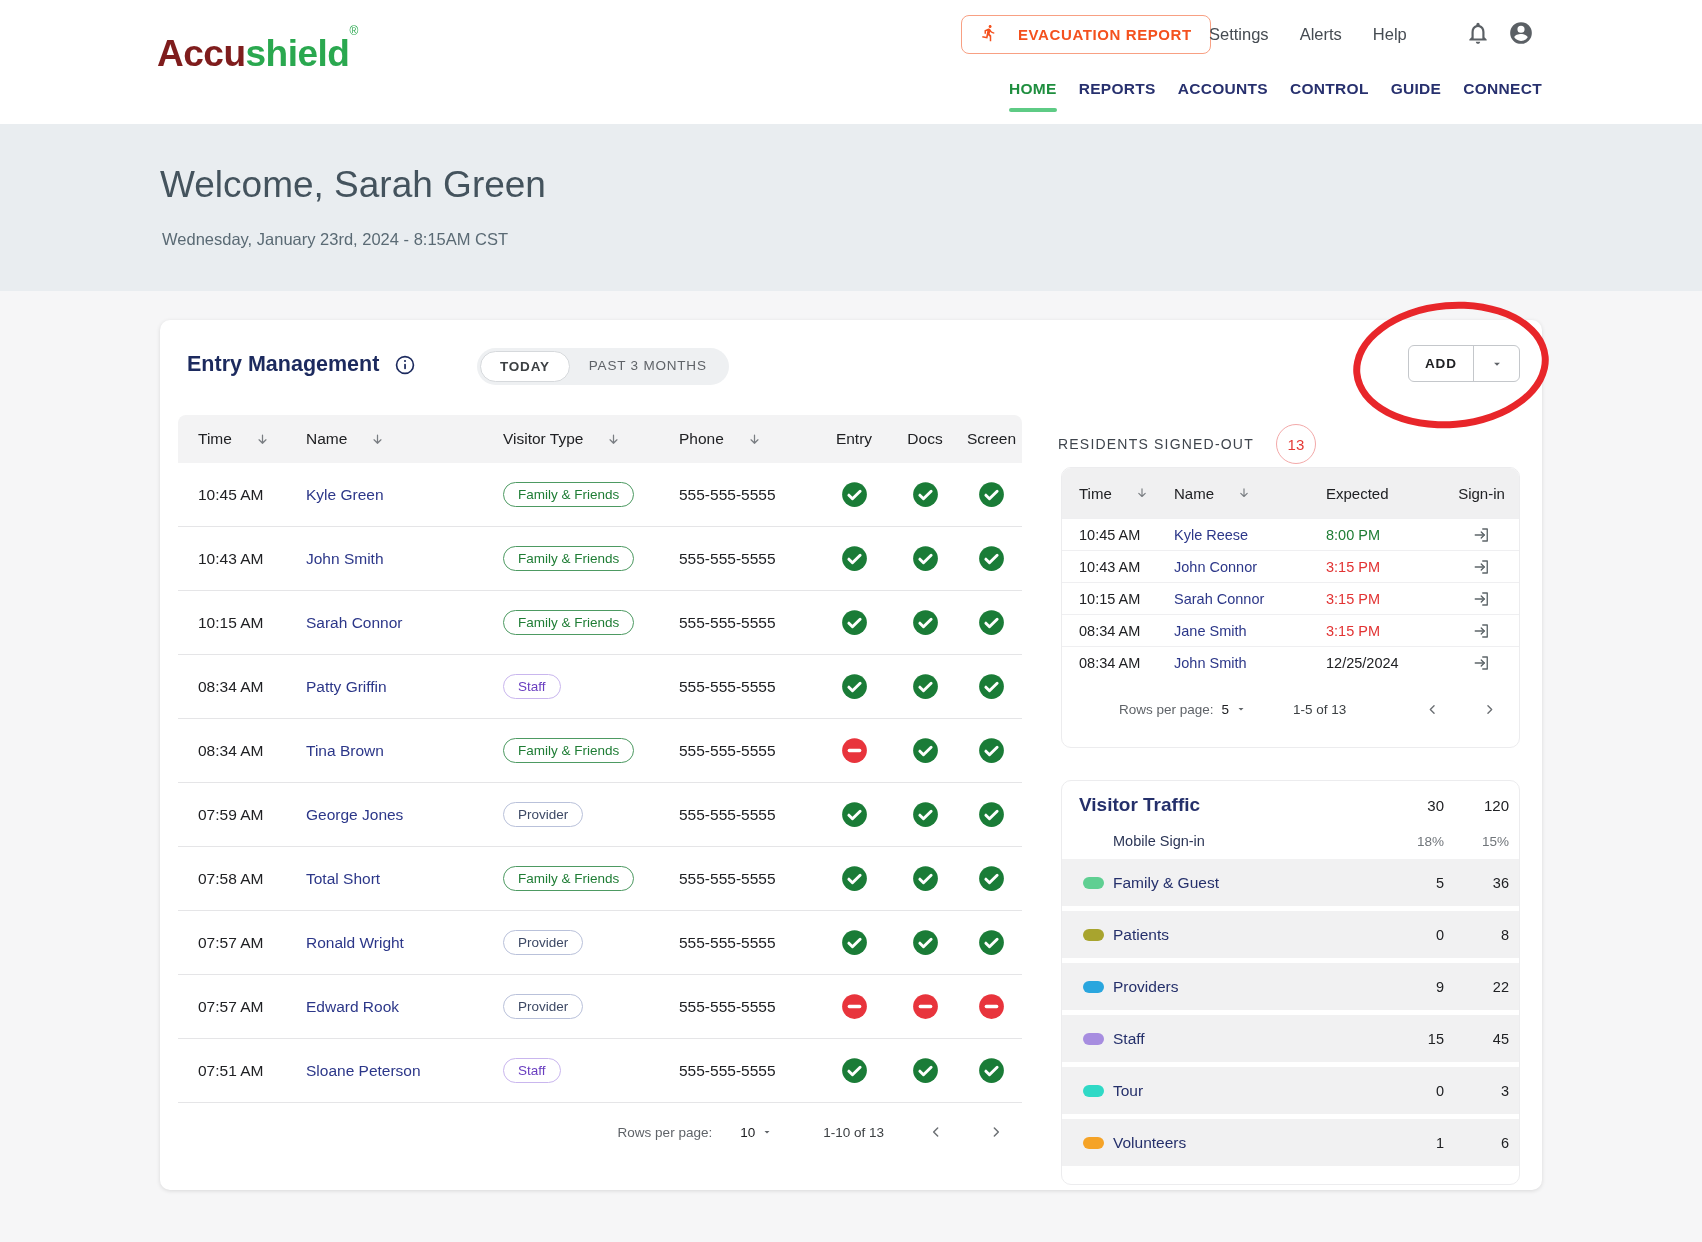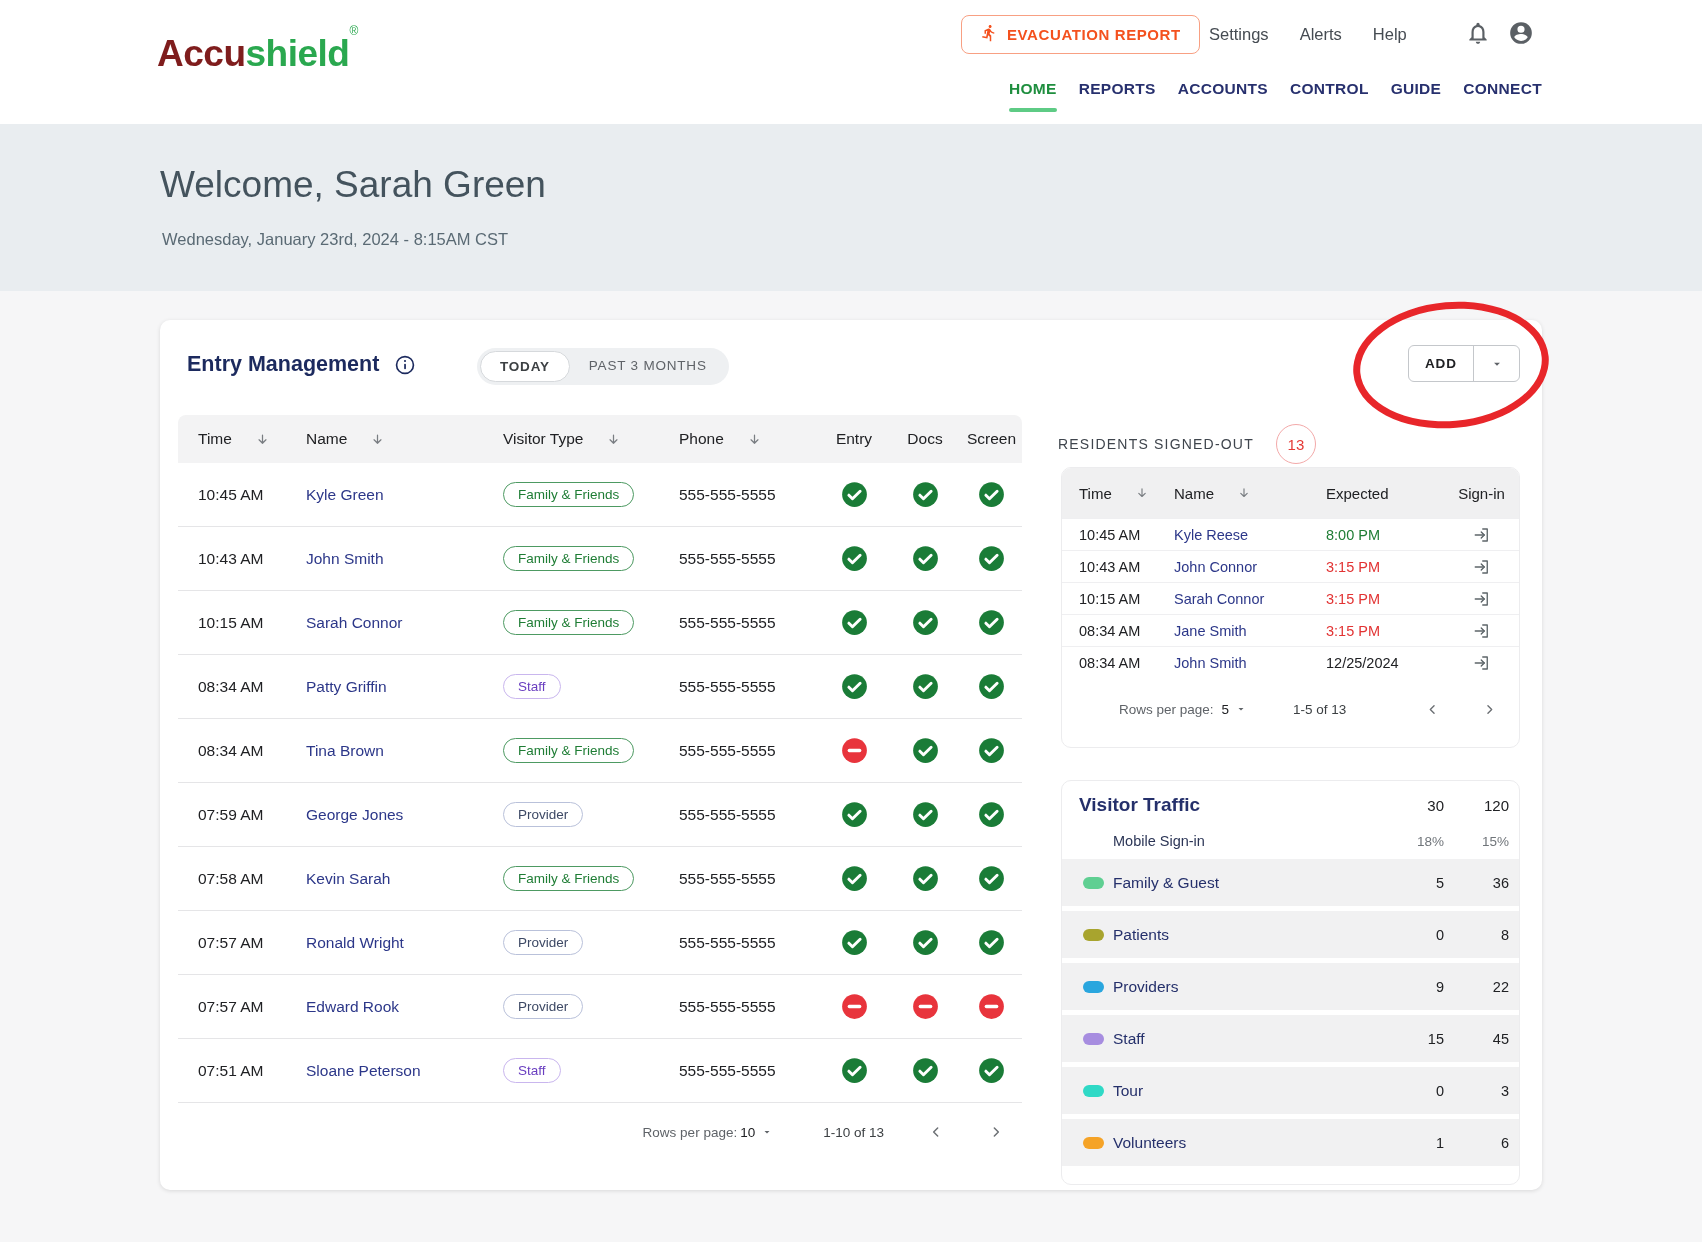--- a/index.html
+++ b/index.html
@@ -5,21 +5,21 @@
   * { margin:0; padding:0; box-sizing:border-box; }
   body { font-family:"Liberation Sans","DejaVu Sans",sans-serif; background:#f6f6f7; }
   .stage { position:relative; width:1702px; height:1242px; overflow:hidden; background:#f6f6f7; }
 
   
   .hdr { position:absolute; left:0; top:0; width:1702px; height:124px; background:#fff; }
   .logo { position:absolute; left:157px; top:33px; font-size:37px; font-weight:700; letter-spacing:-0.5px; }
   .logo .accu { color:#7f1d1d; }
   .logo .shield { color:#2aa84f; }
   .logo sup { font-size:12px; color:#2aa84f; font-weight:400; top:-18px; position:relative; }
-  .evac-btn { position:absolute; left:961px; top:15px; height:39px; display:flex; align-items:center; gap:9px;
+  .evac-btn { position:absolute; left:961px; top:15px; height:39px; display:flex; align-items:center; gap:20px;
     padding:0 18px; border:1.5px solid #f8a083; border-radius:8px; background:#fff; color:#f4511e;
     font-size:15px; font-weight:600; letter-spacing:0.6px; cursor:pointer; }
   .hdr-links { position:absolute; left:1209px; top:15px; height:39px; display:flex; align-items:center; gap:31px; }
   .hdr-link { font-size:16.5px; color:#454b52; cursor:pointer; }
   .icon-btn { position:absolute; top:20px; width:26px; height:26px; cursor:pointer; }
   .bell { left:1465px; } .avatar { left:1508px; }
 
   .nav { position:absolute; top:80px; right:160px; display:flex; gap:22px; }
   .nav-item { position:relative; font-size:15.5px; font-weight:700; letter-spacing:0.3px; color:#27306e; cursor:pointer; padding-bottom:14px; }
   .nav-item.active { color:#1e8e3e; }
@@ -66,21 +66,21 @@
   .c-name { color:#2c3789; cursor:pointer; }
   .pill { display:inline-block; padding:4px 14px; border-radius:15px; font-size:13.5px; white-space:nowrap; }
   .pill.family { color:#1f7d35; border:1px solid #4d9a62; }
   .pill.staff { color:#6a3fc0; border:1px solid #c9b6ee; }
   .pill.provider { color:#3d4965; border:1px solid #b9c1da; }
   .c-phone { color:#202124; }
   .c-stat { display:flex; justify-content:center; }
 
   .efoot { height:58px; display:flex; align-items:center; justify-content:flex-end; padding-right:18px;
     font-size:13.5px; color:#5f6368; }
-  .rpp-val { display:flex; align-items:center; gap:6px; margin-left:3px; color:#202124; cursor:pointer; }
+  .rpp-val { display:flex; align-items:center; gap:6px; margin-left:28px; color:#202124; cursor:pointer; }
   .range { margin-left:50px; color:#3c4043; }
   .chev { margin-left:44px; display:flex; cursor:pointer; }
 
   
   .res-title-row { position:absolute; left:898px; top:104px; display:flex; align-items:center; gap:22px; }
   .res-title { font-size:14px; letter-spacing:1.2px; color:#3f454d; font-weight:500; }
   .res-badge { width:40px; height:40px; border:1.5px solid #f3a9a9; border-radius:50%; color:#e53935;
     font-size:15px; display:flex; align-items:center; justify-content:center; }
 
   .res-card { position:absolute; left:901px; top:147px; width:459px; height:281px; background:#fff;
@@ -380,21 +380,21 @@
             </span>
             <span class="c-stat">
               <svg width="27" height="27" viewBox="0 0 24 24">
                 <circle cx="12" cy="12" r="11" fill="#1a7c37"></circle>
                 <path d="M7 12.6l3.2 3.2L17 9.1" stroke="#fff" stroke-width="2.6" fill="none" stroke-linecap="round" stroke-linejoin="round"></path>
               </svg>
             </span>
           </div>
           <div class="egrid erow">
             <span class="c-time">07:58 AM</span>
-            <span class="c-name">Kevin Sarah</span>
+            <span class="c-name">Total Short</span>
             <span><span class="pill family">Family &amp; Friends</span></span>
             <span class="c-phone">555-555-5555</span>
             <span class="c-stat">
               <svg width="27" height="27" viewBox="0 0 24 24">
                 <circle cx="12" cy="12" r="11" fill="#1a7c37"></circle>
                 <path d="M7 12.6l3.2 3.2L17 9.1" stroke="#fff" stroke-width="2.6" fill="none" stroke-linecap="round" stroke-linejoin="round"></path>
               </svg>
             </span>
             <span class="c-stat">
               <svg width="27" height="27" viewBox="0 0 24 24">

